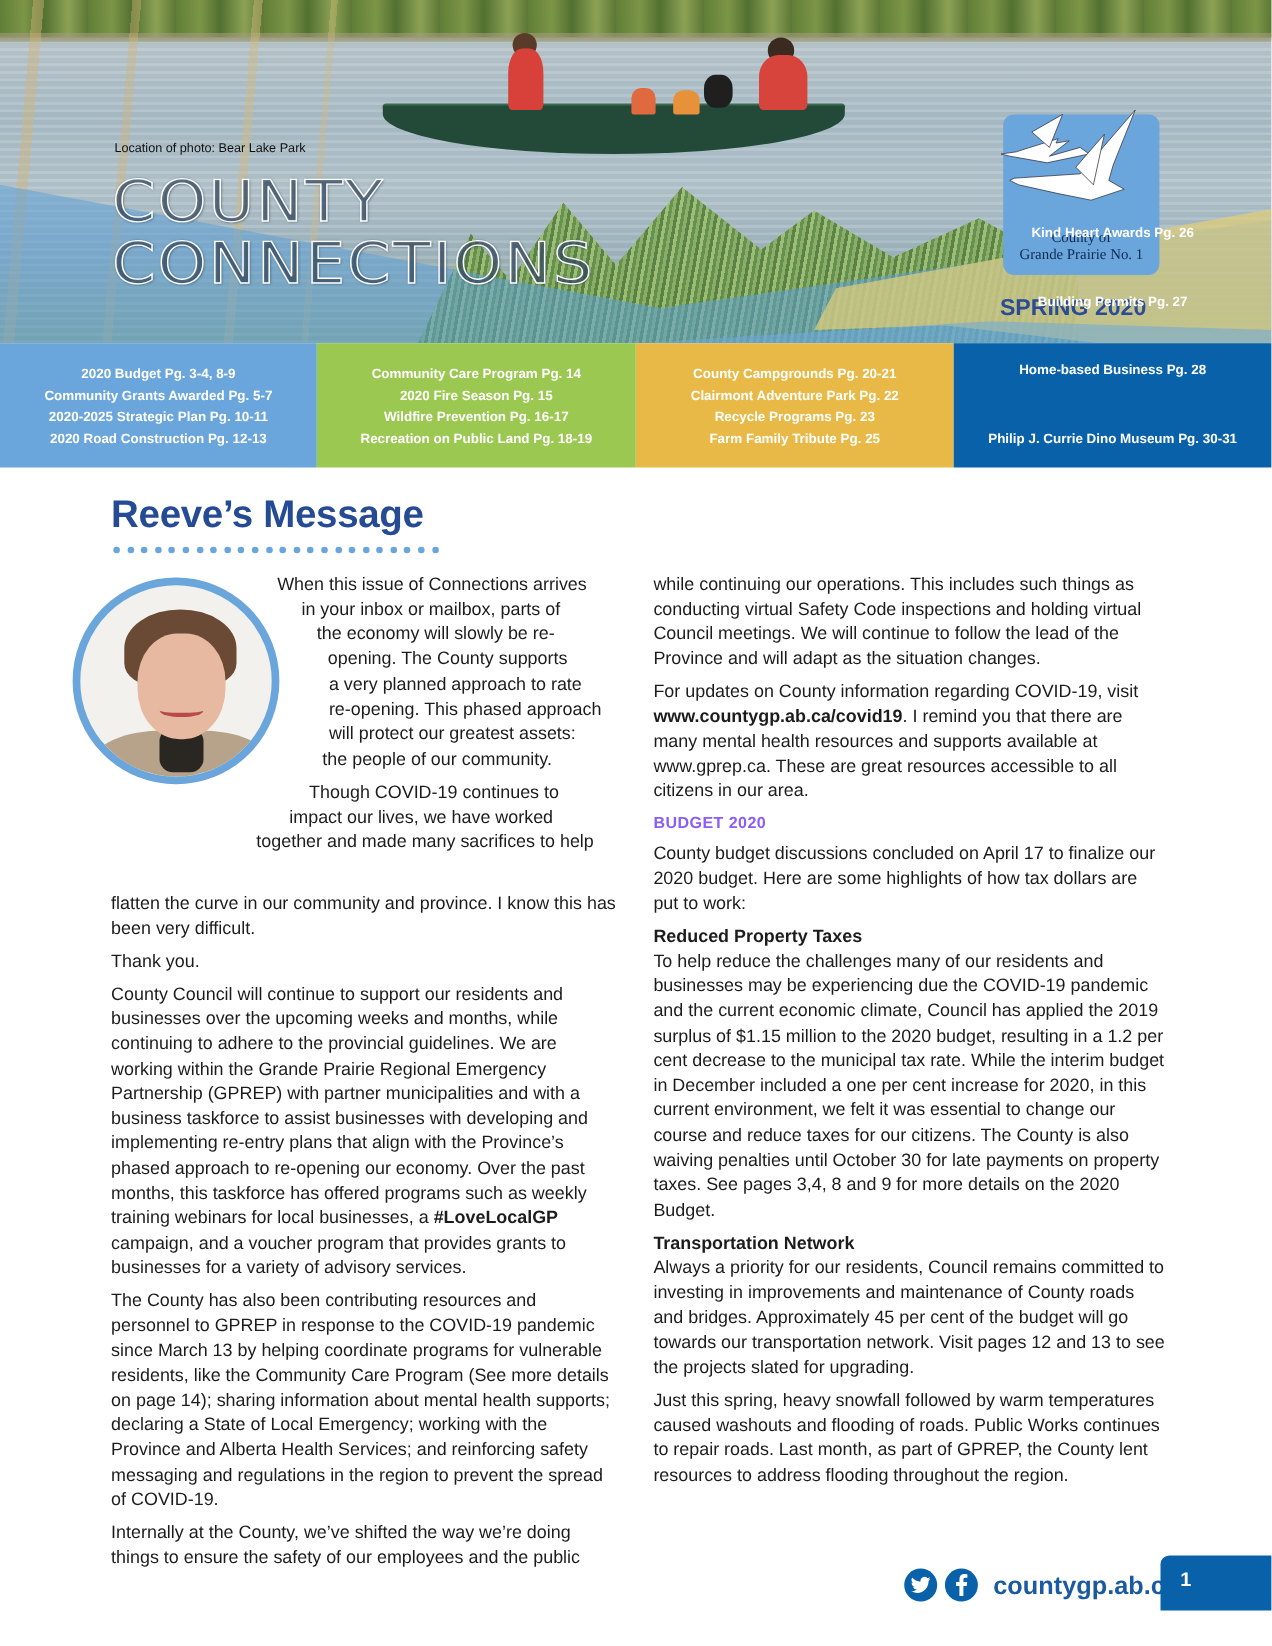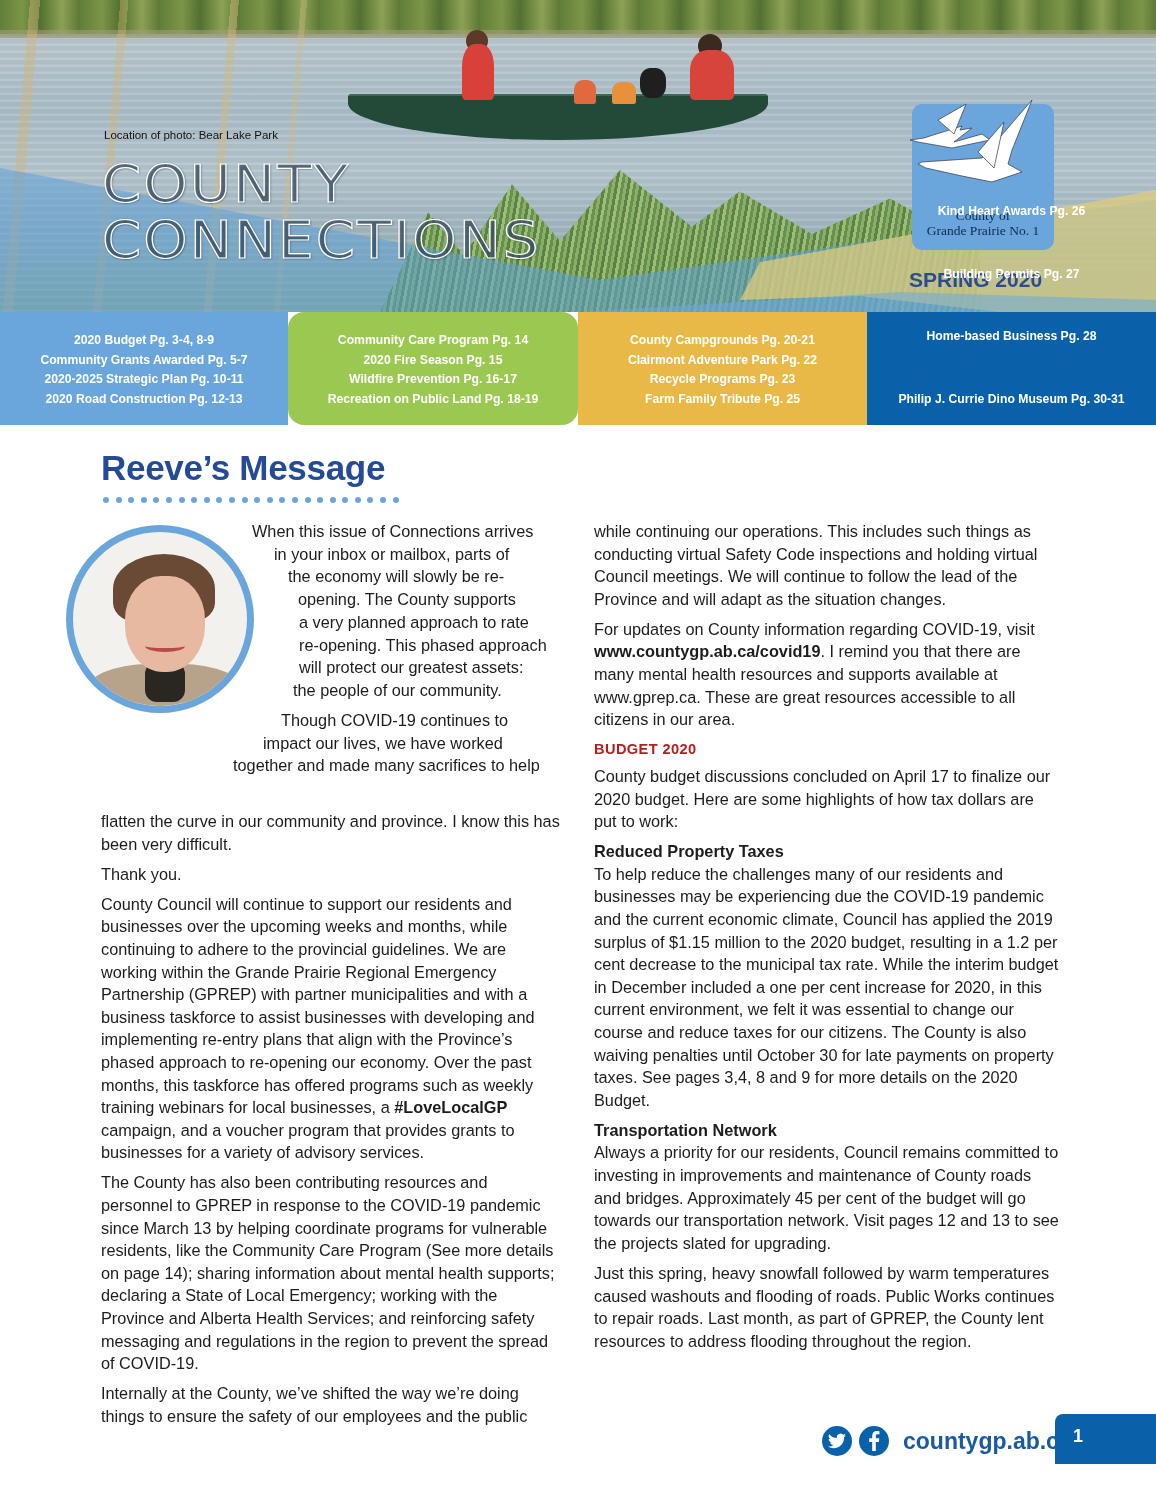--- a/index.html
+++ b/index.html
@@ -88,21 +88,21 @@
   }
 
   
   .toc { position: absolute; left: 0; top: 312px; width: 1156px; height: 113px; display: flex; }
   .toc-col {
     height: 113px; display: flex; flex-direction: column; align-items: center; justify-content: flex-end;
     color: #ffffff; font-weight: bold; font-size: 12.2px; line-height: 19.5px; padding-bottom: 16px;
   }
   .toc-col span { display: block; text-align: center; white-space: nowrap; }
   .toc-c1 { width: 288px; background: #6aa6dc; }
-  .toc-c2 { width: 290px; background: #9bc851; border-radius: 16px; }
+  .toc-c2 { width: 290px; background: #9bc851; }
   .toc-c3 { width: 289px; background: #e8b946; }
   .toc-c4 { width: 289px; background: #0962a9; gap: 43px; }
 
   
   .article-title {
     position: absolute; left: 101px; top: 448px; font-size: 35px; font-weight: bold; color: #254b95;
     letter-spacing: -0.3px;
   }
   .dots { position: absolute; left: 103px; top: 497px; display: flex; gap: 6.6px; }
   .dots i { display: block; width: 6px; height: 6px; border-radius: 50%; background: #6aa6dc; }
@@ -117,21 +117,21 @@
   .portrait .scarf { position: absolute; left: 12px; top: 132px; width: 160px; height: 70px; background: #b6a38a; border-radius: 40% 40% 0 0; }
   .portrait .neck { position: absolute; left: 72px; top: 130px; width: 40px; height: 40px; background: #2a2622; border-radius: 30%; }
 
   .body-text { font-size: 16.3px; line-height: 22.6px; color: #1c1c1c; }
   .wrap-lines { position: absolute; top: 520px; left: 0; width: 560px; }
   .wrap-lines .ln { position: absolute; white-space: nowrap; }
   .col-left { position: absolute; left: 101px; top: 782px; width: 462px; margin-top: 28px; }
   .col-right { position: absolute; left: 594px; top: 520px; width: 466px; }
   .para { margin-bottom: 7.5px; }
   .sub-head { font-weight: bold; }
-  .section-head { font-size: 14.6px; font-weight: bold; color: #b91c1c; letter-spacing: 0.4px; margin: 2px 0 4px; }
+  .section-head { font-size: 14.6px; font-weight: bold; color: #8b5cf6; letter-spacing: 0.4px; margin: 2px 0 4px; }
   b { font-weight: bold; }
 
   
   .footer { position: absolute; top: 1414px; left: 0; width: 1156px; height: 50px; }
   .social { position: absolute; left: 822px; top: 12px; display: flex; gap: 7px; }
   .social .circ { width: 30px; height: 30px; border-radius: 50%; background: #0962a9; display: flex; align-items: center; justify-content: center; }
   .site-link { position: absolute; left: 903px; top: 14px; color: #1a5aa0; font-size: 23px; font-weight: bold; }
   .page-tab { position: absolute; left: 1055px; top: 0; width: 101px; height: 50px; background: #0962a9; border-radius: 8px 0 0 0; }
   .page-num { position: absolute; left: 18px; top: 12px; color: #fff; font-size: 18px; font-weight: bold; }
 </style>

